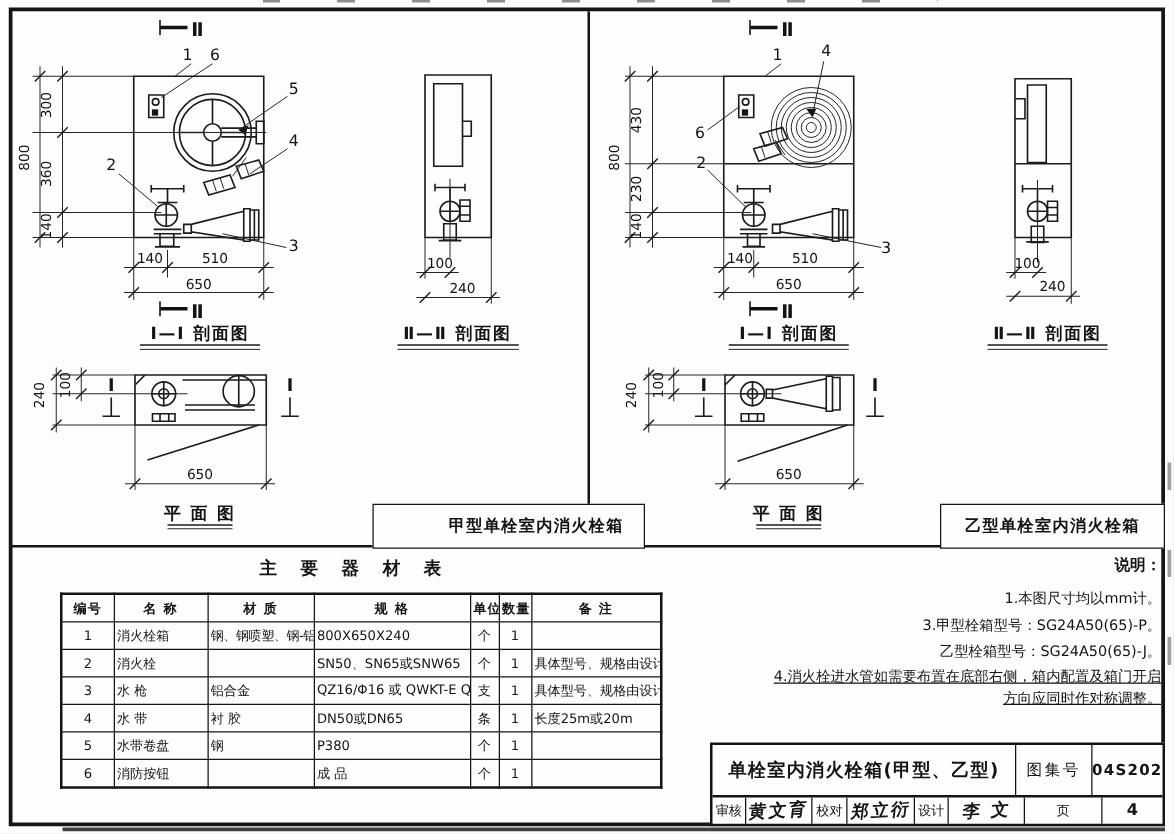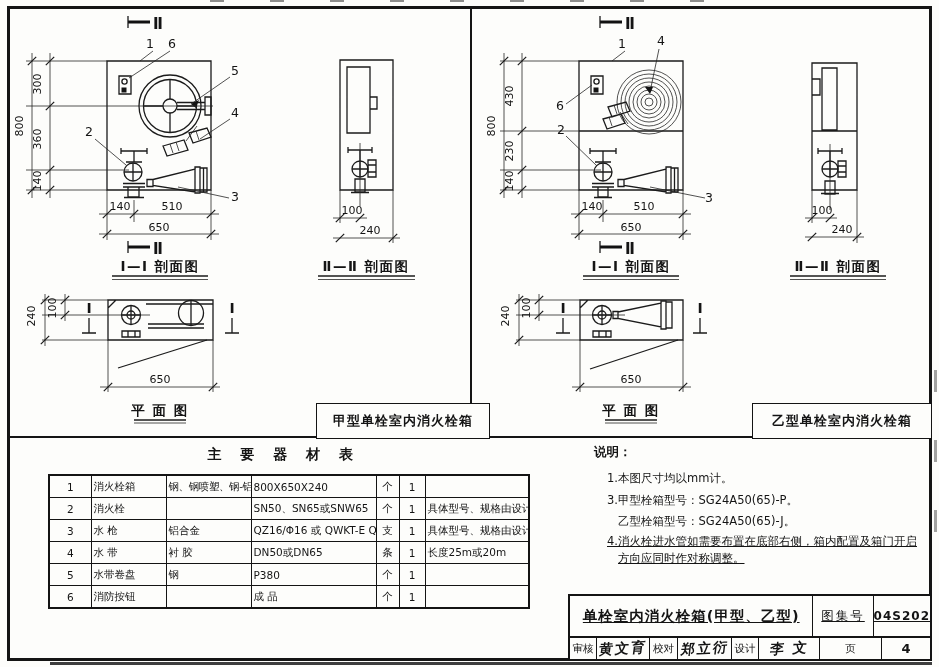--- a/index.html
+++ b/index.html
@@ -25,28 +25,28 @@
                font-size:14px;font-weight:bold;letter-spacing:7px;}
   table.equip{position:absolute;left:48px;top:474px;width:480px;border-collapse:collapse;
               table-layout:fixed;border:2px solid #141414;}
   table.equip td{border:1px solid #141414;height:21px;padding:0 2px;font-size:10.5px;
                  overflow:hidden;white-space:nowrap;}
   td.th{text-align:center;font-weight:bold;letter-spacing:1px;height:22px;font-size:11px;}
   td.cc{text-align:center;}
   td.mat1{font-size:6.6px;letter-spacing:-0.4px;}
   td.spec2{font-size:6.8px;white-space:pre-line;line-height:1.2;}
   td.rem{font-size:8.5px;}
-  .notes{position:absolute;left:594px;top:444px;width:335px;}
+  .notes{position:absolute;left:594px;top:444px;width:335px;text-align:right;}
   .notes .nh{font-size:12.5px;font-weight:bold;margin-bottom:7px;}
   .note-line{font-size:11.5px;line-height:21.6px;padding-left:13px;white-space:nowrap;}
   .note-line.cont{padding-left:24px;}
   .note-line.tight{line-height:17px;text-decoration:underline;}
   .tb{position:absolute;left:568px;top:594px;width:364px;height:67px;border:2.5px solid #141414;
       box-sizing:border-box;display:flex;flex-direction:column;background:#fdfdfb;}
-  .tb-r1{flex:1;display:flex;border-bottom:2px solid #141414;text-decoration:underline;}
+  .tb-r1{flex:1;display:flex;border-bottom:2px solid #141414;}
   .tb-r2{height:21px;display:flex;}
   .tbc{display:flex;align-items:center;justify-content:center;box-sizing:border-box;}
   .bl{border-left:1.8px solid #141414;}
   .tb-title{width:250px;font-size:14.5px;font-weight:bold;letter-spacing:1px;}
   .atlas-label{width:62px;font-size:12.5px;letter-spacing:2px;}
   .atlas-no{flex:1;font-size:12px;font-weight:bold;letter-spacing:1px;}
   .lab{font-size:10.5px;}
   .sig{font-size:14px;font-weight:bold;letter-spacing:2px;transform:rotate(-3deg) skewX(-10deg);}
   .w26{width:26px}.w52{width:53px}.w28{width:28px}.w54{width:54px}.w27{width:27px}
   .w61{width:61px}.w62{width:62px}.w48{flex:1}
@@ -304,39 +304,48 @@
       </g>
       <text class="dim" x="509" y="316" transform="rotate(-90 509 316)">240</text>
       <text class="dim" x="530" y="308" transform="rotate(-90 530 308)">100</text>
       <text class="dim" x="631" y="383">650</text>
       <text class="ttl" x="631" y="415">平 面 图</text>
       <path class="ln" d="M605,420 H657"></path>
         <path class="tn" d="M605,423 H657"></path>
     </g>
   </svg>
 
-  <div class="labelbox" style="left:316px;top:403px;width:172px;height:34px;">
+  <div class="labelbox" style="left:298px;top:403px;width:172px;height:34px;padding-left:44px;">
     <span>甲型单栓室内消火栓箱</span>
   </div>
   <div class="labelbox" style="left:752px;top:403px;width:178px;height:34px;">
     <span>乙型单栓室内消火栓箱</span>
   </div>
 
   <div class="table-title">主 要 器 材 表</div>
   <table class="equip">
     <colgroup>
       <col style="width:42px">
         <col style="width:75px">
         <col style="width:85px">
       <col style="width:125px">
         <col style="width:23px">
         <col style="width:26px">
         <col style="width:104px">
     </colgroup>
     <tbody>
+      <tr>
+        <td class="th">编号</td>
+        <td class="th">名  称</td>
+        <td class="th">材  质</td>
+        <td class="th">规  格</td>
+        <td class="th">单位</td>
+        <td class="th">数量</td>
+        <td class="th">备  注</td>
+      </tr>
       <tr>
         <td class="cc">1</td>
         <td>消火栓箱</td>
         <td class="mat1">钢、钢喷塑、钢-铝合金、钢-不锈钢</td>
         <td>800X650X240</td>
         <td class="cc">个</td>
         <td class="cc">1</td>
         <td class="rem"></td>
       </tr>
       <tr>

